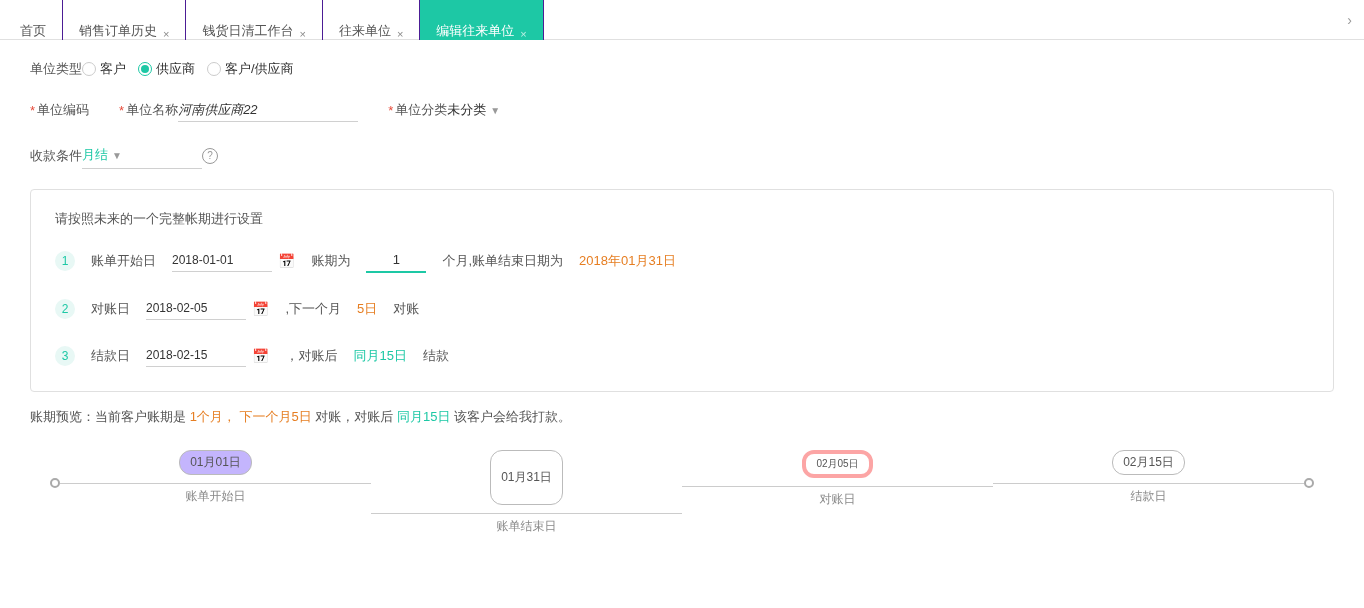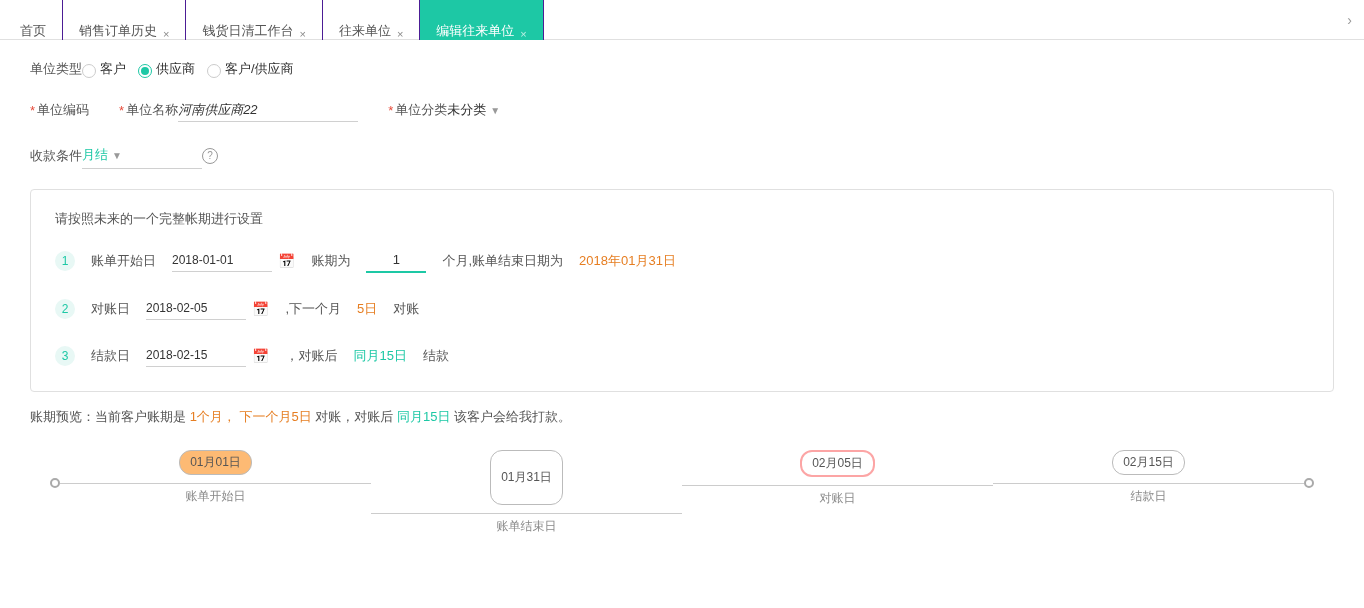--- a/index.html
+++ b/index.html
@@ -60,21 +60,21 @@
       display: flex;
       align-items: center;
     }
     .field-label {
       color: #555;
       white-space: nowrap;
       font-size: 13px;
     }
     .required-star { color: #e74c3c; margin-right: 2px; }
     .radio-group { display: flex; align-items: center; gap: 12px; }
-    .radio-item { display: flex; align-items: flex-end; gap: 4px; cursor: pointer; }
+    .radio-item { display: flex; align-items: center; gap: 4px; cursor: pointer; }
     .radio-circle {
       width: 14px; height: 14px;
       border-radius: 50%;
       border: 1px solid #ccc;
       display: flex; align-items: center; justify-content: center;
     }
     .radio-circle.checked { border-color: #1dc8a5; }
     .radio-circle.checked::after {
       content: '';
       width: 8px; height: 8px;
@@ -318,35 +318,35 @@
 
   <div style="display:flex; align-items:flex-start; padding: 0 20px; gap:0;">
 
     <div style="display:flex;flex-direction:column;align-items:center;gap:6px;flex-shrink:0;">
       <div style="height:20px;"></div>
       <div style="width:10px;height:10px;border-radius:50%;border:2px solid #aaa;background:#fff;margin-top:6px;"></div>
     </div>
 
     <div style="flex:1; display:flex; flex-direction:column; align-items:center;">
       <div style="height:4px;"></div>
-      <div style="border:1px solid #bbb;border-radius:12px;padding:3px 10px;font-size:12px;color:#555;background:#fdba74;white-space:nowrap;">01月01日</div>
+      <div style="border:1px solid #bbb;border-radius:12px;padding:3px 10px;font-size:12px;color:#555;background:#c4b5fd;white-space:nowrap;">01月01日</div>
       <div style="width:100%;height:1px;background:#ccc;margin:8px 0 4px 0;"></div>
       <span style="font-size:12px;color:#888;">账单开始日</span>
     </div>
 
     <div style="flex:1; display:flex; flex-direction:column; align-items:center;">
       <div style="height:4px;"></div>
       <div style="border:1px solid #bbb;border-radius:12px;padding:18px 10px;font-size:12px;color:#555;background:#fff;white-space:nowrap;">01月31日</div>
       <div style="width:100%;height:1px;background:#ccc;margin:8px 0 4px 0;"></div>
       <span style="font-size:12px;color:#888;">账单结束日</span>
     </div>
 
     <div style="flex:1; display:flex; flex-direction:column; align-items:center;">
       <div style="height:4px;"></div>
-      <div style="border:2px solid #fca5a5;border-radius:12px;padding:3px 10px;font-size:12px;color:#555;background:#fff;white-space:nowrap;">02月05日</div>
+      <div style="border:4px solid #fca5a5;border-radius:12px;padding:3px 10px;font-size:10px;color:#555;background:#fff;white-space:nowrap;">02月05日</div>
       <div style="width:100%;height:1px;background:#ccc;margin:8px 0 4px 0;"></div>
       <span style="font-size:12px;color:#888;">对账日</span>
     </div>
 
     <div style="flex:1; display:flex; flex-direction:column; align-items:center;">
       <div style="height:4px;"></div>
       <div style="border:1px solid #bbb;border-radius:12px;padding:3px 10px;font-size:12px;color:#555;background:#fff;white-space:nowrap;">02月15日</div>
       <div style="width:100%;height:1px;background:#ccc;margin:8px 0 4px 0;"></div>
       <span style="font-size:12px;color:#888;">结款日</span>
     </div>

